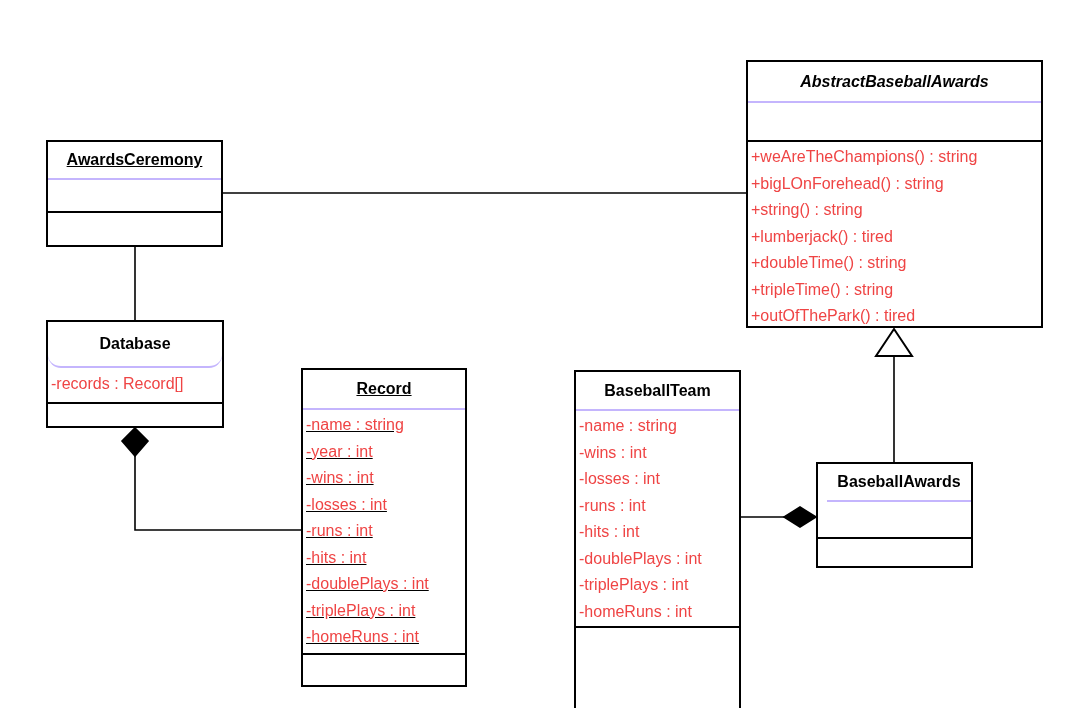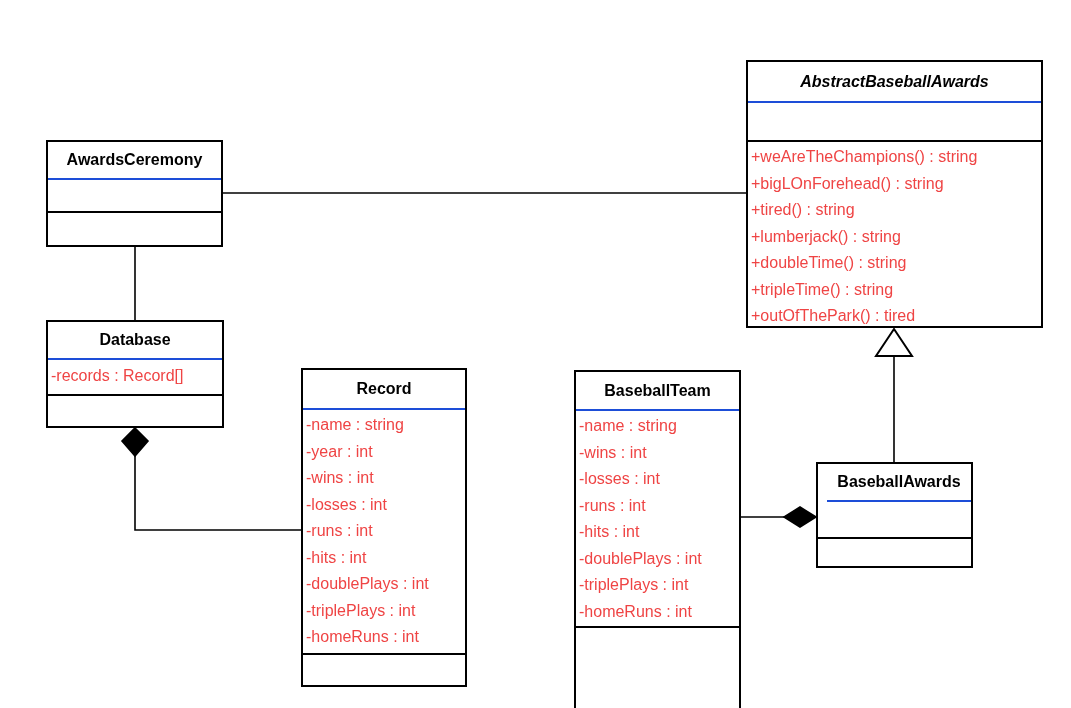--- a/index.html
+++ b/index.html
@@ -30,21 +30,21 @@
     flex-direction: column;
   }
   .class-name-cell {
     box-sizing: border-box;
     display: flex;
     align-items: center;
     justify-content: center;
     font-weight: bold;
     font-size: 16px;
     color: #000000;
-    border-bottom: 2px solid #1d4ed8;
+    border-bottom: 2px solid #c4b5fd;
     padding: 0 4px;
     white-space: nowrap;
   }
   .class-name-cell.abstract {
     font-style: italic;
   }
   .compartment {
     box-sizing: border-box;
     display: flex;
     flex-direction: column;
@@ -98,34 +98,34 @@
       <polygon points="816,517 800,507 784,517 800,527" fill="#000000" stroke="#000000" stroke-width="1.6"></polygon>
     </g>
 
     <g>
       <line x1="894" y1="462" x2="894" y2="355" stroke="#000000" stroke-width="1.6"></line>
       <polygon points="894,329 912,356 876,356" fill="#ffffff" stroke="#000000" stroke-width="2"></polygon>
     </g>
   </svg>
 
   <div class="uml-class" style="left:46px; top:140px; width:177px; height:107px;">
-    <div class="class-name-cell" style="height:38px;">AwardsCeremony</div>
+    <div class="class-name-cell" style="height:38px;text-decoration:underline;">AwardsCeremony</div>
     <div class="compartment bordered-bottom empty-compartment" style="height:33px;"></div>
     <div class="compartment empty-compartment" style="flex:1;"></div>
   </div>
 
   <div class="uml-class" style="left:46px; top:320px; width:178px; height:108px;">
-    <div class="class-name-cell" style="height:38px;">Database</div>
+    <div class="class-name-cell" style="height:46px;border-radius:13px;">Database</div>
     <div class="compartment bordered-bottom" style="height:36px;justify-content:flex-end;">
       <div class="member" style="line-height:32px;">-records : Record[]</div>
     </div>
     <div class="compartment empty-compartment" style="flex:1;"></div>
   </div>
 
-  <div class="uml-class" style="left:301px; top:368px; width:166px; height:319px;">
+  <div class="uml-class" style="left:301px; top:368px; width:166px; height:319px;text-decoration:underline;">
     <div class="class-name-cell" style="height:40px;">Record</div>
     <div class="compartment bordered-bottom" style="height:245px;">
       <div class="member">-name : string</div>
       <div class="member">-year : int</div>
       <div class="member">-wins : int</div>
       <div class="member">-losses : int</div>
       <div class="member">-runs : int</div>
       <div class="member">-hits : int</div>
       <div class="member">-doublePlays : int</div>
       <div class="member">-triplePlays : int</div>
@@ -148,22 +148,22 @@
     </div>
     <div class="compartment empty-compartment" style="flex:1;"></div>
   </div>
 
   <div class="uml-class" style="left:746px; top:60px; width:297px; height:268px;">
     <div class="class-name-cell abstract" style="height:41px;">AbstractBaseballAwards</div>
     <div class="compartment bordered-bottom empty-compartment" style="height:39px;"></div>
     <div class="compartment" style="flex:1;">
       <div class="member">+weAreTheChampions() : string</div>
       <div class="member">+bigLOnForehead() : string</div>
-      <div class="member">+tired() : string</div>
-      <div class="member">+lumberjack() : string</div>
+      <div class="member">+string() : string</div>
+      <div class="member">+lumberjack() : tired</div>
       <div class="member">+doubleTime() : string</div>
       <div class="member">+tripleTime() : string</div>
       <div class="member">+outOfThePark() : tired</div>
     </div>
   </div>
 
   <div class="uml-class" style="left:816px; top:462px; width:157px; height:106px;">
     <div class="class-name-cell" style="height:38px;margin-left:9px;">BaseballAwards</div>
     <div class="compartment bordered-bottom empty-compartment" style="height:37px;"></div>
     <div class="compartment empty-compartment" style="flex:1;"></div>

